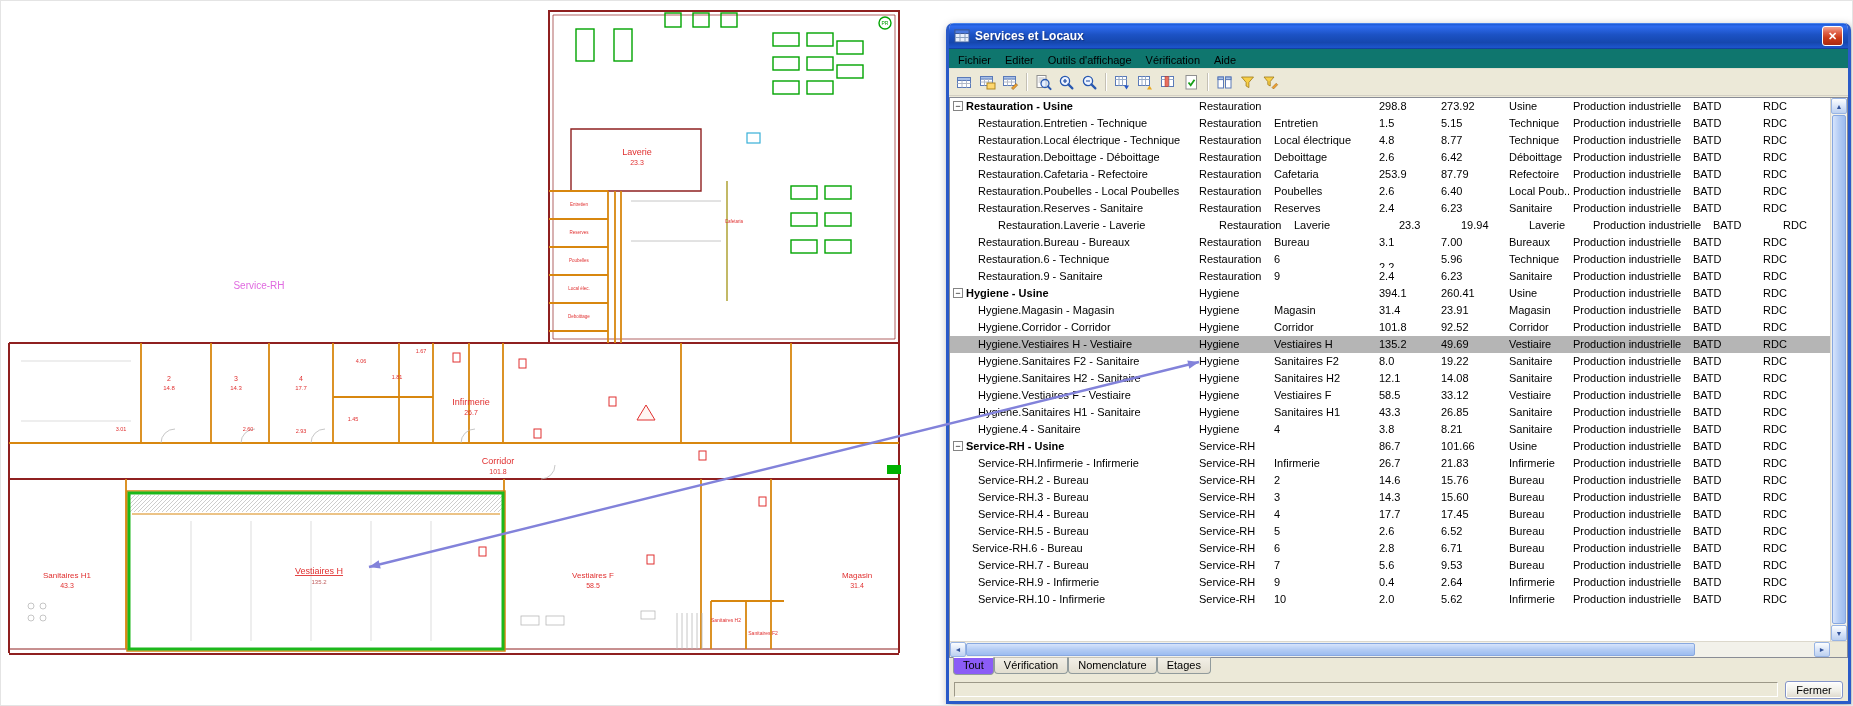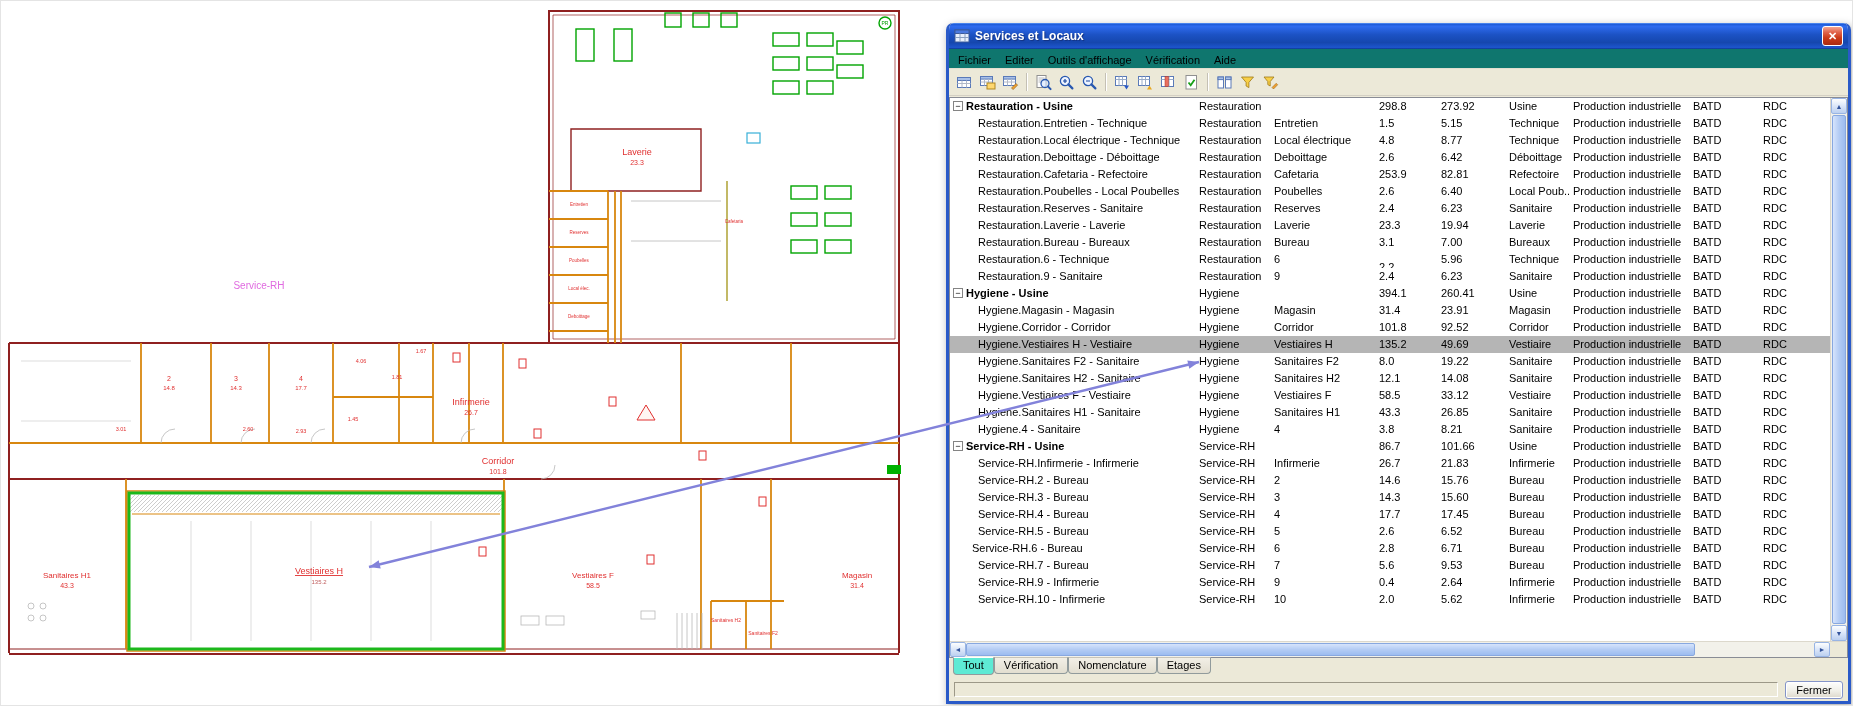--- a/index.html
+++ b/index.html
@@ -54,21 +54,21 @@
         background:linear-gradient(180deg,#fdfefe,#d8e4f8 55%,#bcd0f0);border:1px solid #98b4e4;border-radius:2px}
   .htrack{flex:1;position:relative}
   .hthumb{position:absolute;left:0;top:1px;bottom:1px;width:86%;
         background:linear-gradient(180deg,#d6e4fc,#b4ccf4 50%,#9cbcf0);border:1px solid #88a8e0;border-radius:2px}
   .hcorner{flex:0 0 17px;background:#ece9d8}
 
   
   .tabsrow{flex:0 0 20px;display:flex;align-items:flex-start;background:#ece9d8;padding-left:4px}
   .tab{font-size:11px;padding:1px 9px 2px;margin-top:-1px;background:linear-gradient(180deg,#f2efe6,#e2ded0);
        border:1px solid #919b9c;border-top:1px solid #c8c4b8;border-radius:0 0 4px 4px;white-space:nowrap}
-  .tab.active{background:#5eead4;padding-bottom:3px;position:relative;z-index:2;border-top-color:#fff}
+  .tab.active{background:#8b5cf6;padding-bottom:3px;position:relative;z-index:2;border-top-color:#fff}
   .statusbar{flex:0 0 23px;display:flex;align-items:center;gap:7px;background:#ece9d8;padding:2px 5px}
   .status-panel{flex:1;height:15px;border:1px solid;border-color:#9c9888 #ffffff #ffffff #9c9888;background:#ece9d8}
   .fermer{width:58px;height:18px;font-size:11px;display:flex;align-items:center;justify-content:center;
        border:1px solid #8494c8;border-radius:3px;background:linear-gradient(180deg,#fefefe,#f0efe8 55%,#ddd8cc);
        box-shadow:inset 0 0 0 1px #fff}
 </style>
 </head>
 <body>
 
 <div class="stage">
@@ -404,21 +404,21 @@
                 <div class="gcell" style="width: 64px;">Déboittage</div>
                 <div class="gcell" style="width: 120px;">Production industrielle</div>
                 <div class="gcell" style="width: 70px;">BATD</div>
                 <div class="gcell" style="width: 71px;">RDC</div>
               </div>
               <div class="grow">
                 <div class="gcell label" style="width: 245px;"><span class="lbltext" style="padding-left: 28px;">Restauration.Cafetaria - Refectoire</span></div>
                 <div class="gcell" style="width: 75px;">Restauration</div>
                 <div class="gcell" style="width: 105px;">Cafetaria</div>
                 <div class="gcell" style="width: 62px;">253.9</div>
-                <div class="gcell" style="width: 68px;">82.81</div>
+                <div class="gcell" style="width: 68px;">87.79</div>
                 <div class="gcell" style="width: 64px;">Refectoire</div>
                 <div class="gcell" style="width: 120px;">Production industrielle</div>
                 <div class="gcell" style="width: 70px;">BATD</div>
                 <div class="gcell" style="width: 71px;">RDC</div>
               </div>
               <div class="grow">
                 <div class="gcell label" style="width: 245px;"><span class="lbltext" style="padding-left: 28px;">Restauration.Poubelles - Local Poubelles</span></div>
                 <div class="gcell" style="width: 75px;">Restauration</div>
                 <div class="gcell" style="width: 105px;">Poubelles</div>
                 <div class="gcell" style="width: 62px;">2.6</div>
@@ -433,21 +433,21 @@
                 <div class="gcell" style="width: 75px;">Restauration</div>
                 <div class="gcell" style="width: 105px;">Reserves</div>
                 <div class="gcell" style="width: 62px;">2.4</div>
                 <div class="gcell" style="width: 68px;">6.23</div>
                 <div class="gcell" style="width: 64px;">Sanitaire</div>
                 <div class="gcell" style="width: 120px;">Production industrielle</div>
                 <div class="gcell" style="width: 70px;">BATD</div>
                 <div class="gcell" style="width: 71px;">RDC</div>
               </div>
               <div class="grow">
-                <div class="gcell label" style="width: 245px;"><span class="lbltext" style="padding-left: 28px;">Restauration.Laverie - Laverie</span></div>
+                <div class="gcell label" style="width: 245px; margin-left: 20px;"><span class="lbltext" style="padding-left: 28px;">Restauration.Laverie - Laverie</span></div>
                 <div class="gcell" style="width: 75px;">Restauration</div>
                 <div class="gcell" style="width: 105px;">Laverie</div>
                 <div class="gcell" style="width: 62px;">23.3</div>
                 <div class="gcell" style="width: 68px;">19.94</div>
                 <div class="gcell" style="width: 64px;">Laverie</div>
                 <div class="gcell" style="width: 120px;">Production industrielle</div>
                 <div class="gcell" style="width: 70px;">BATD</div>
                 <div class="gcell" style="width: 71px;">RDC</div>
               </div>
               <div class="grow">

